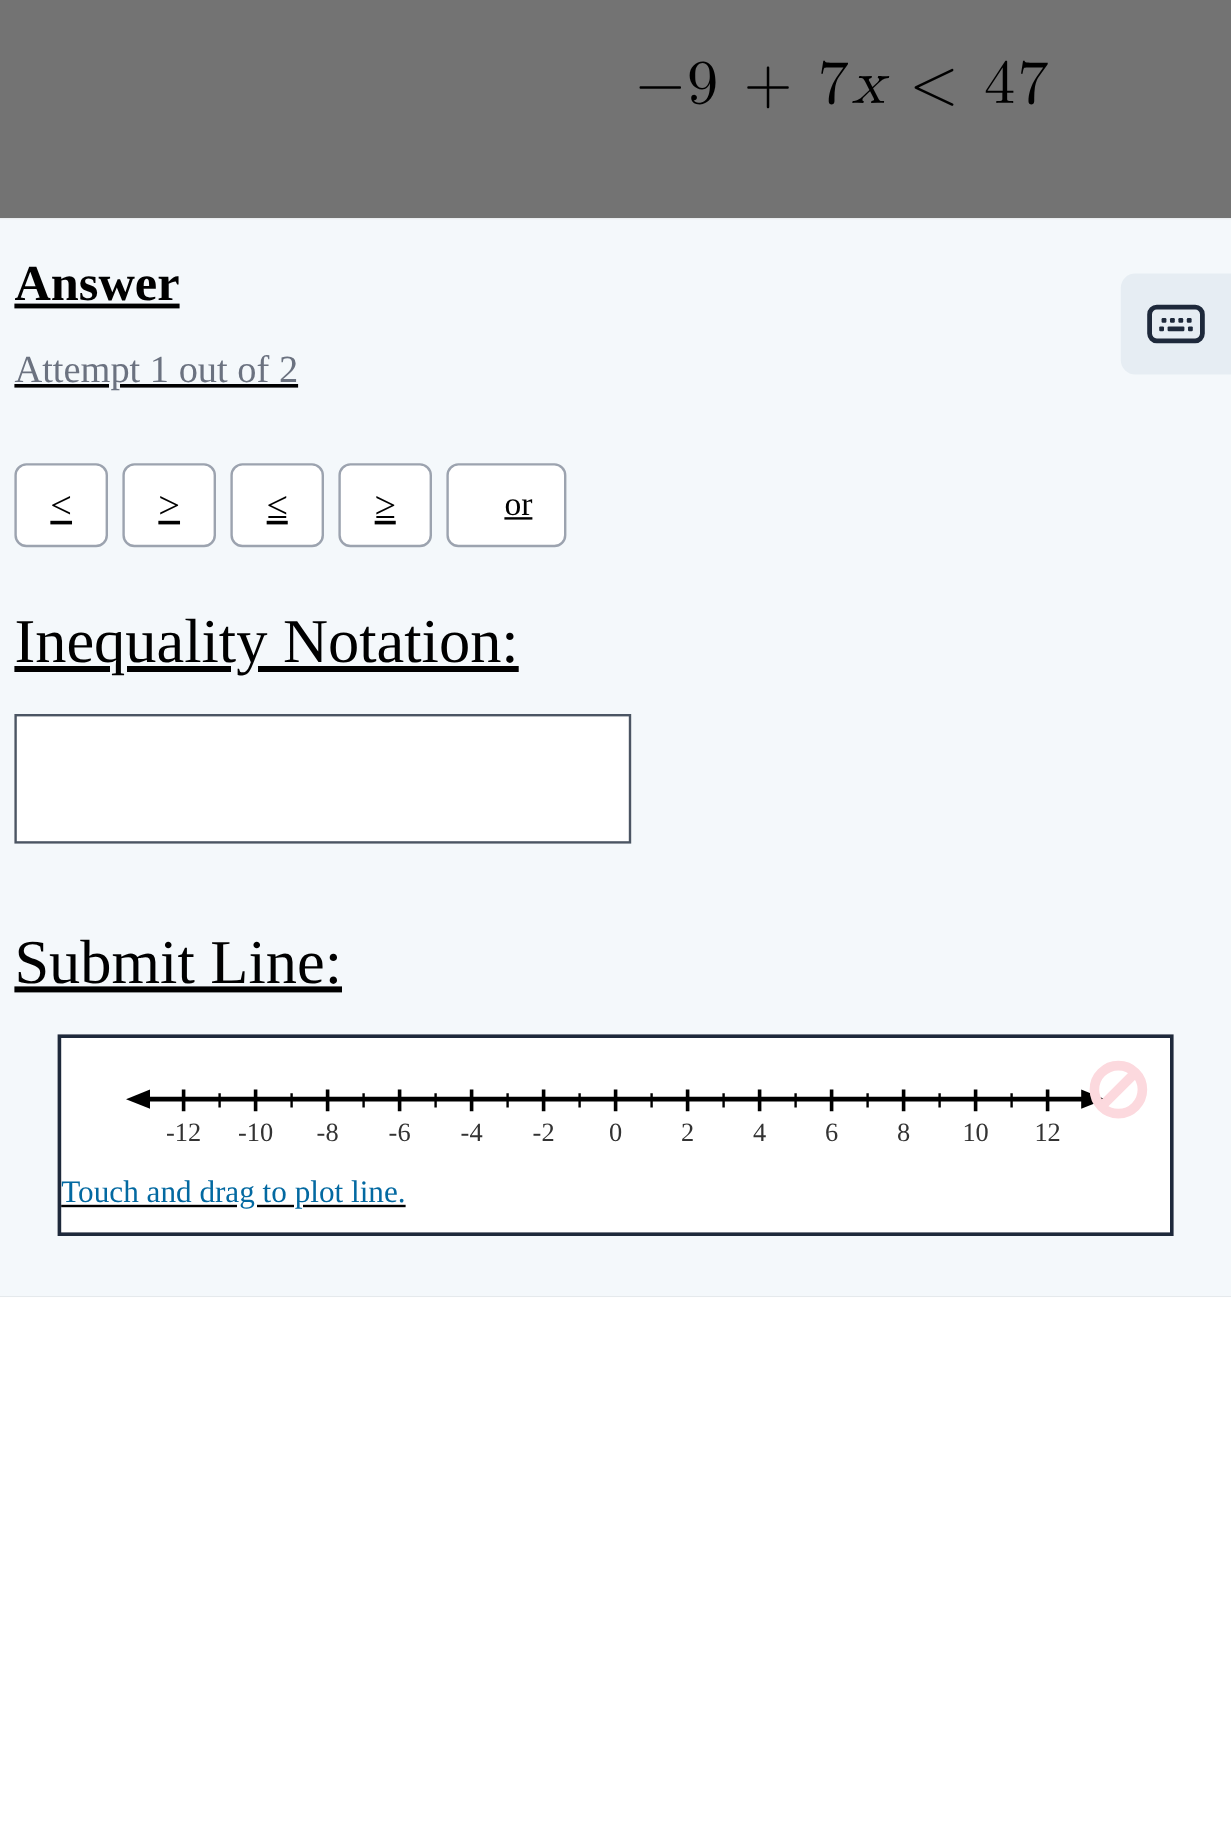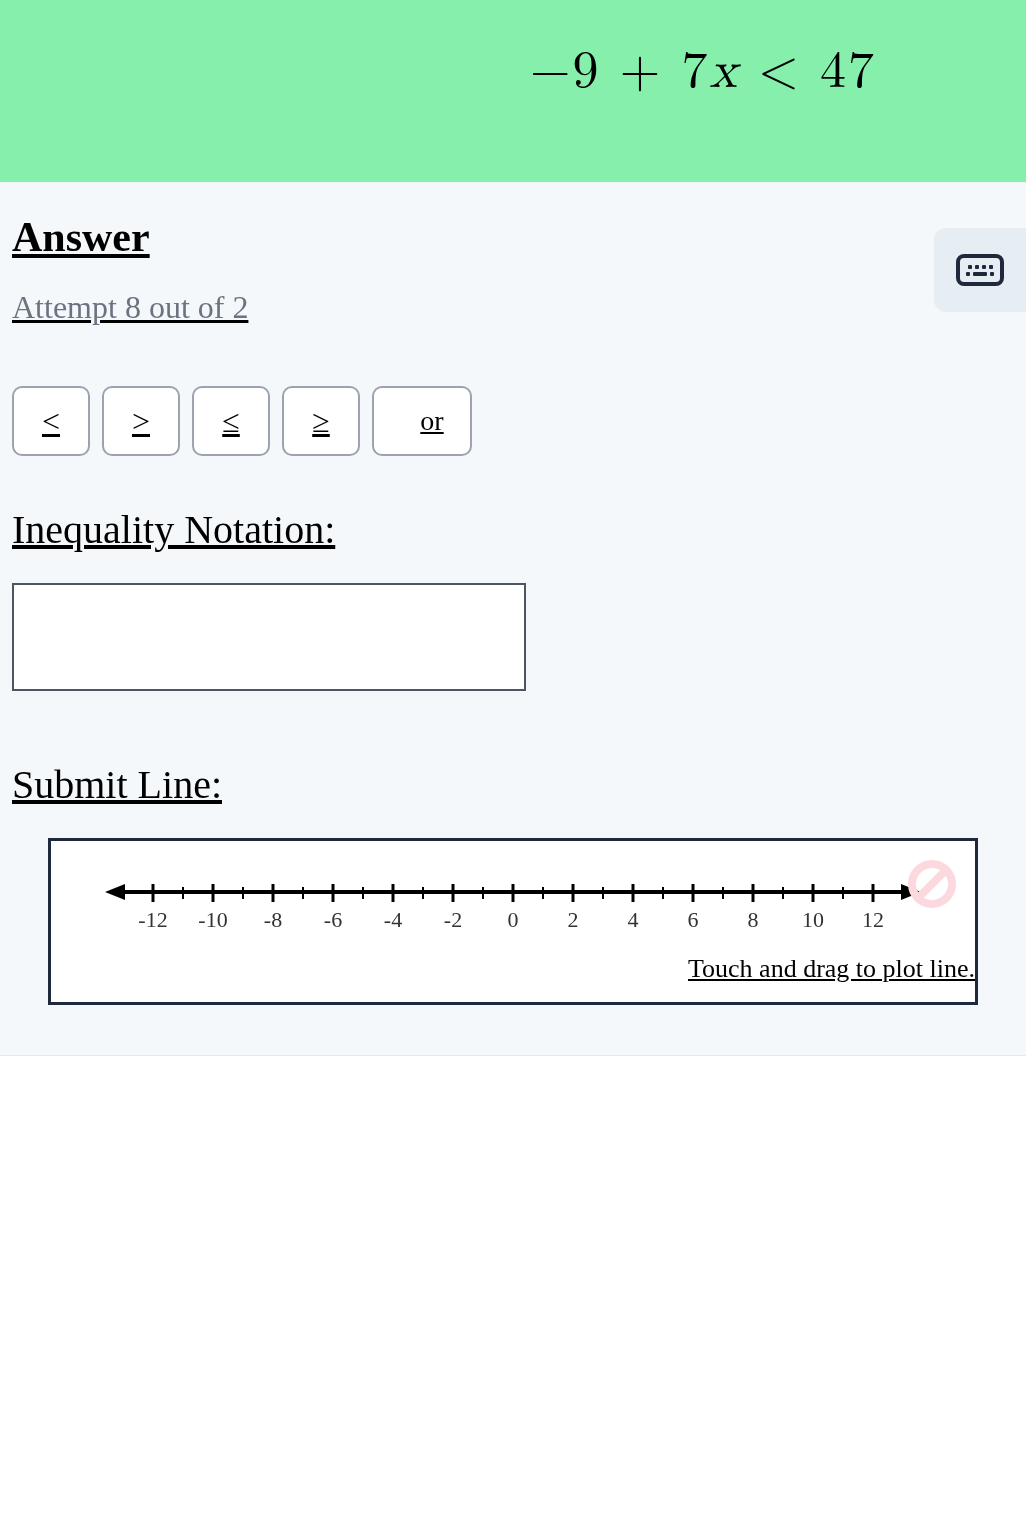--- a/index.html
+++ b/index.html
@@ -6,21 +6,21 @@
       margin: 0;
       padding: 0;
       box-sizing: border-box;
     }
     body {
       font-family: Georgia, 'Times New Roman', serif;
       background: #fff;
       width: 1026px;
     }
     .problem-area {
-      background: #86efac;
+      background: #737373;
       padding: 40px 20px 80px;
       text-align: center;
     }
     .equation {
       font-size: 52px;
       font-family: 'Latin Modern Math', 'Cambria Math', 'STIX', serif;
       padding-left: 380px;
       letter-spacing: 2px;
     }
     .equation .var {
@@ -101,21 +101,21 @@
       cursor: pointer;
       font-family: 'Times New Roman', serif;
     }
     .symbol-btn.or-btn {
       min-width: 100px;
       font-size: 28px;
       font-family: Georgia, serif;
       padding-left: 20px;
     }
     .section-label {
-      font-size: 40px;
+      font-size: 52px;
       font-family: Georgia, serif;
       margin-bottom: 30px;
     }
     .notation-input {
       width: 514px;
       height: 108px;
       border: 2px solid #4b5563;
       background: #fff;
       font-size: 28px;
       padding: 10px;
@@ -141,22 +141,22 @@
     }
     .clear-icon svg {
       width: 50px;
       height: 50px;
     }
     .number-line-svg {
       width: 100%;
       height: 80px;
     }
     .number-line-hint {
-      text-align: right;
-      color: #000000;
+      text-align: left;
+      color: #0369a1;
       font-size: 26px;
       font-family: Georgia, serif;
       margin-top: 8px;
     }
     .submit-btn {
       background: #2f4fd4;
       color: #fff;
       border: none;
       border-radius: 8px;
       padding: 28px 42px;
@@ -187,21 +187,21 @@
       </div>
       <div class="row">
         <div class="dot"></div>
           <div class="bar"></div>
           <div class="dot"></div>
       </div>
     </div>
   </div>
 
   <h2 class="answer-header">Answer</h2>
-  <div class="attempt-text">Attempt 8 out of 2</div>
+  <div class="attempt-text">Attempt 1 out of 2</div>
 
   <div class="symbol-buttons">
     <button class="symbol-btn">&lt;</button>
     <button class="symbol-btn">&gt;</button>
     <button class="symbol-btn">≤</button>
     <button class="symbol-btn">≥</button>
     <button class="symbol-btn or-btn">or</button>
   </div>
 
   <div class="section-label">Inequality Notation:</div>

